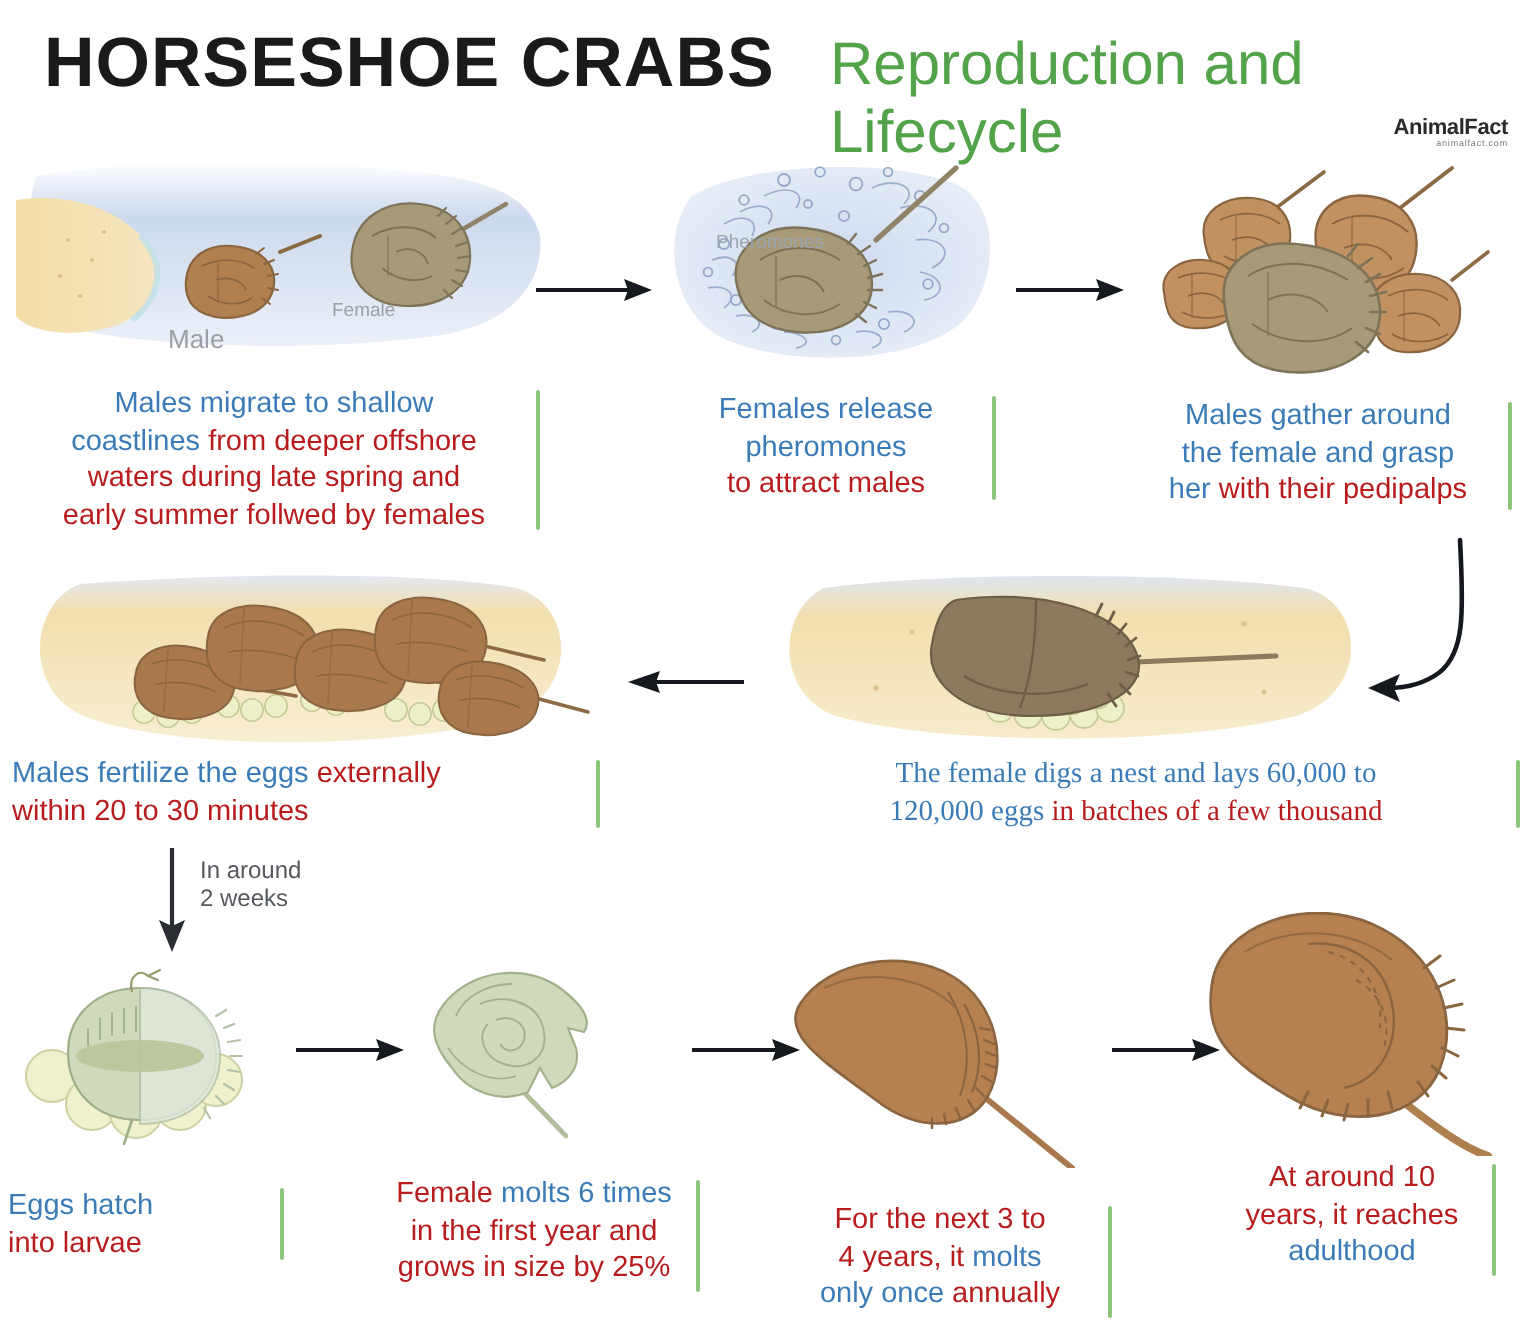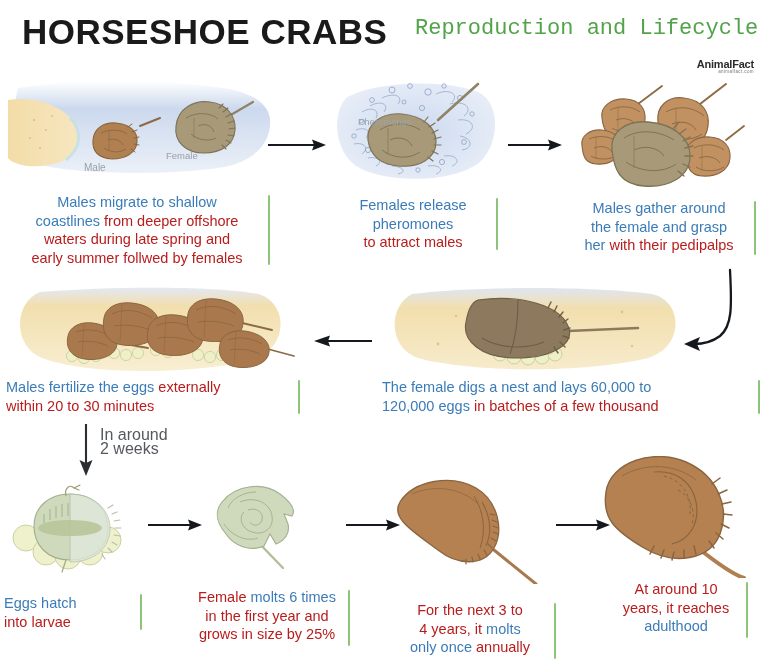--- a/index.html
+++ b/index.html
@@ -14,22 +14,22 @@
 
   
   .hdr{position:absolute;left:0;top:0;width:768px;height:60px;}
   .title-main{
     position:absolute;left:22px;top:12px;
     font-size:35px;font-weight:bold;letter-spacing:.5px;
     color:#1a1a1a;font-family:"Liberation Sans", sans-serif;
   }
   .title-sub{
     position:absolute;left:415px;top:16px;
-    font-size:22px;color:#52a34a;font-weight:400;
-    font-family:Liberation Mono, monospace;
+    font-size:30px;color:#52a34a;font-weight:400;
+    font-family:Liberation Sans, sans-serif;
   }
   .brand{
     position:absolute;right:14px;top:58px;
     font-size:11px;font-weight:bold;color:#2b2b2b;letter-spacing:-.2px;
   }
   .brand-sub{
     position:absolute;right:14px;top:69px;
     font-size:4.5px;color:#777;letter-spacing:.4px;
   }
 
@@ -44,21 +44,21 @@
   }
   .cap .b{color:#3b7cb8;}
   .cap .g{color:#b91c1c;}
   .cap-bar{
     position:absolute;width:2.5px;background:#8cc47c;border-radius:1px;
   }
 
   
   .arrow-r{position:absolute;}
   .mini-label{
-    position:absolute;font-size:16px;color:#55595e;line-height:14px;
+    position:absolute;font-size:12px;color:#55595e;line-height:14px;
   }
   svg{display:block;}
 </style>
 </head>
 <body>
 
 <div class="stage">
 
   <div class="hdr">
     <div class="title-main">HORSESHOE CRABS</div>
@@ -103,21 +103,21 @@
         <g>
           <path d="M132,48 L152,40" stroke="#8d6a44" stroke-width="2" stroke-linecap="round"></path>
           <path d="M85,62 C86,50 96,44 108,45 C122,46 130,54 129,64 C128,75 118,81 104,81 C90,80 84,73 85,62 Z" fill="#b08050" stroke="#8a6540" stroke-width="1.1"></path>
           <path d="M120,49 l4,-3 M124,54 l5,-2 M126,60 l5,-1 M126,66 l5,1 M123,71 l4,3" stroke="#8a6540" stroke-width="1" stroke-linecap="round"></path>
           <path d="M93,55 C101,51 112,51 119,56" fill="none" stroke="#8a6540" stroke-width=".85"></path>
           <path d="M100,62 C106,60 113,62 115,67" fill="none" stroke="#8a6540" stroke-width=".85"></path>
           <path d="M96,70 C103,75 112,75 118,71" fill="none" stroke="#8a6540" stroke-width=".85"></path>
           <path d="M101,53 L101,72" stroke="#8a6540" stroke-width=".75" opacity=".7"></path>
         </g>
       </svg>
-      <div style="position:absolute;left:76px;top:84px;font-size:10px;color:#9aa0a6;text-align:center;">Male</div>
+      <div style="position:absolute;left:76px;top:84px;font-size:13px;color:#9aa0a6;text-align:center;">Male</div>
       <div style="position:absolute;left:158px;top:72px;font-size:9.5px;color:#9aa0a6;">Female</div>
     </div>
     <div class="cap" style="text-align:center;padding-top:10px;width:258px;">
       <div><span class="b">Males migrate to shallow</span></div>
       <div><span class="b">coastlines</span><span class="g"> from deeper offshore</span></div>
       <div><span class="g">waters during late spring and</span></div>
       <div><span class="g">early summer follwed by females</span></div>
       <div class="cap-bar" style="right:-4px;top:12px;height:70px;"></div>
     </div>
   </div>
@@ -295,21 +295,21 @@
 
         <g>
           <path d="M186,45 L256,42" stroke="#8d7a5e" stroke-width="2.6" stroke-linecap="round"></path>
           <path d="M96,14 C140,8 178,20 186,40 C194,58 170,72 134,72 C98,72 80,54 84,36 C86,24 90,16 96,14 Z" fill="#8d7a5e" stroke="#6e5e47" stroke-width="1.1"></path>
           <path d="M166,22 l3,-6 M172,26 l3,-6 M177,31 l4,-5 M181,37 l5,-4 M182,44 l6,-2 M181,50 l6,2 M178,56 l5,5 M172,61 l4,6" stroke="#6e5e47" stroke-width="1.4" stroke-linecap="round"></path>
           <path d="M136,14 C136,34 134,52 128,68" fill="none" stroke="#6e5e47" stroke-width="1.1"></path>
           <path d="M100,52 C116,62 142,64 162,56" fill="none" stroke="#6e5e47" stroke-width="1.1"></path>
         </g>
       </svg>
     </div>
-    <div class="cap" style="text-align:left;padding-top:4px;width:372px;">
+    <div class="cap" style="text-align:center;padding-top:4px;width:372px;font-family:Liberation Serif, serif;">
       <div><span class="b">The female digs a nest and lays 60,000 to</span></div>
       <div><span class="b">120,000 eggs</span><span class="g"> in batches of a few thousand</span></div>
       <div class="cap-bar" style="right:-6px;top:6px;height:34px;"></div>
     </div>
   </div>
 
   <div class="arrow-r" style="left:310px;top:328px;">
     <svg width="62" height="26" viewBox="0 0 62 26">
         <path d="M62,13 L14,13" stroke="#15181c" stroke-width="2.1"></path>
         <path d="M4,13 L20,7.5 L18,13 L20,18.5 Z" fill="#15181c"></path>

